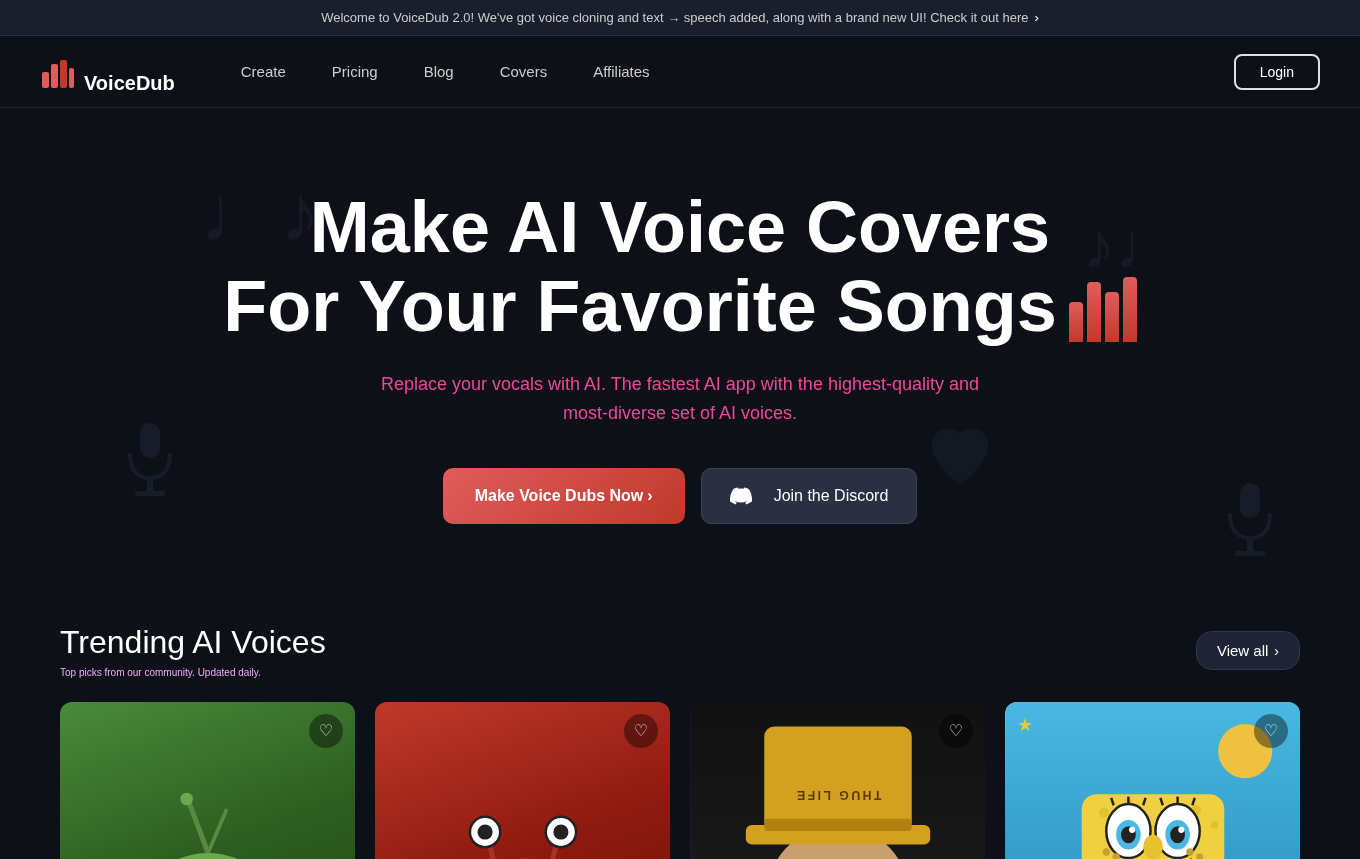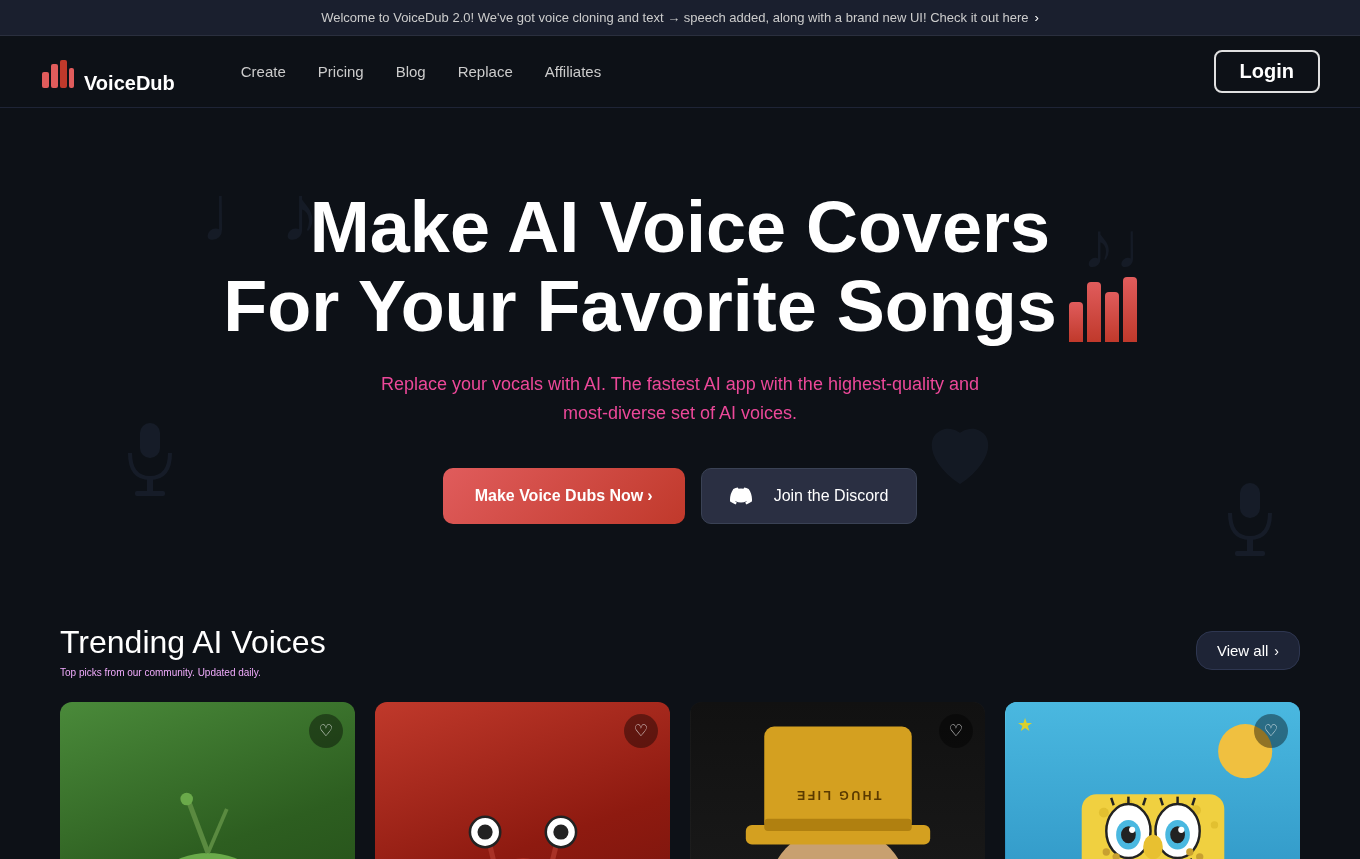--- a/index.html
+++ b/index.html
@@ -50,21 +50,21 @@
     }
     .logo-text {
       font-size: 20px;
       font-weight: 700;
       color: #fff;
       margin-top: 24px;
     }
     .nav-links {
       display: flex;
       align-items: center;
-      gap: 0;
+      gap: 14px;
       flex: 1;
     }
     .nav-link {
       color: #ccc;
       text-decoration: none;
       font-size: 15px;
       padding: 8px 16px;
       border-radius: 6px;
       transition: background 0.2s;
       cursor: pointer;
@@ -73,23 +73,23 @@
       display: flex;
       align-items: center;
       gap: 12px;
     }
     .btn-login {
       background: transparent;
       border: 2px solid #e0e0e0;
       color: #fff;
       padding: 8px 24px;
       border-radius: 8px;
-      font-size: 20px;
-      cursor: pointer;
-      font-weight: 700;
+      font-size: 14px;
+      cursor: pointer;
+      font-weight: 400;
       transition: background 0.2s;
     }
 
     
     .hero {
       position: relative;
       text-align: center;
       padding: 80px 20px 60px;
       overflow: hidden;
     }
@@ -291,21 +291,21 @@
       <rect x="11" y="10" width="7" height="24" rx="2" fill="#e05c5c"></rect>
       <rect x="20" y="6" width="7" height="28" rx="2" fill="#c0392b"></rect>
       <rect x="29" y="14" width="5" height="20" rx="2" fill="#e05c5c"></rect>
     </svg>
     <span class="logo-text">VoiceDub</span>
   </a>
   <div class="nav-links">
     <a class="nav-link">Create</a>
     <a class="nav-link">Pricing</a>
     <a class="nav-link">Blog</a>
-    <a class="nav-link">Replace</a>
+    <a class="nav-link">Covers</a>
     <a class="nav-link">Affiliates</a>
   </div>
   <div class="nav-actions">
     <button class="btn-login">Login</button>
   </div>
 </nav>
 
 <section class="hero">
 
   <span class="deco deco-music-1">♩♪</span>

